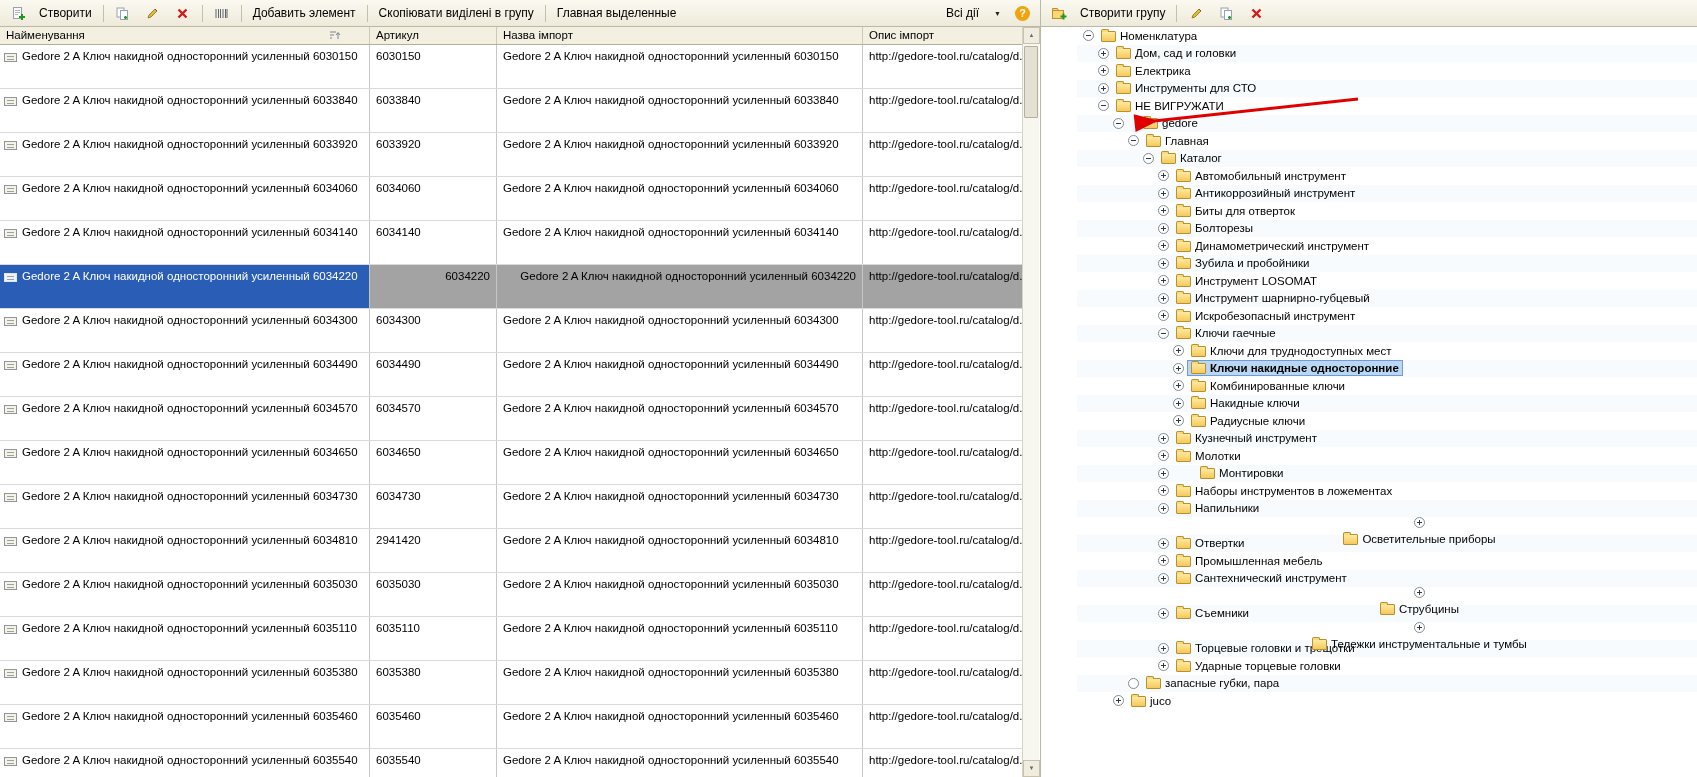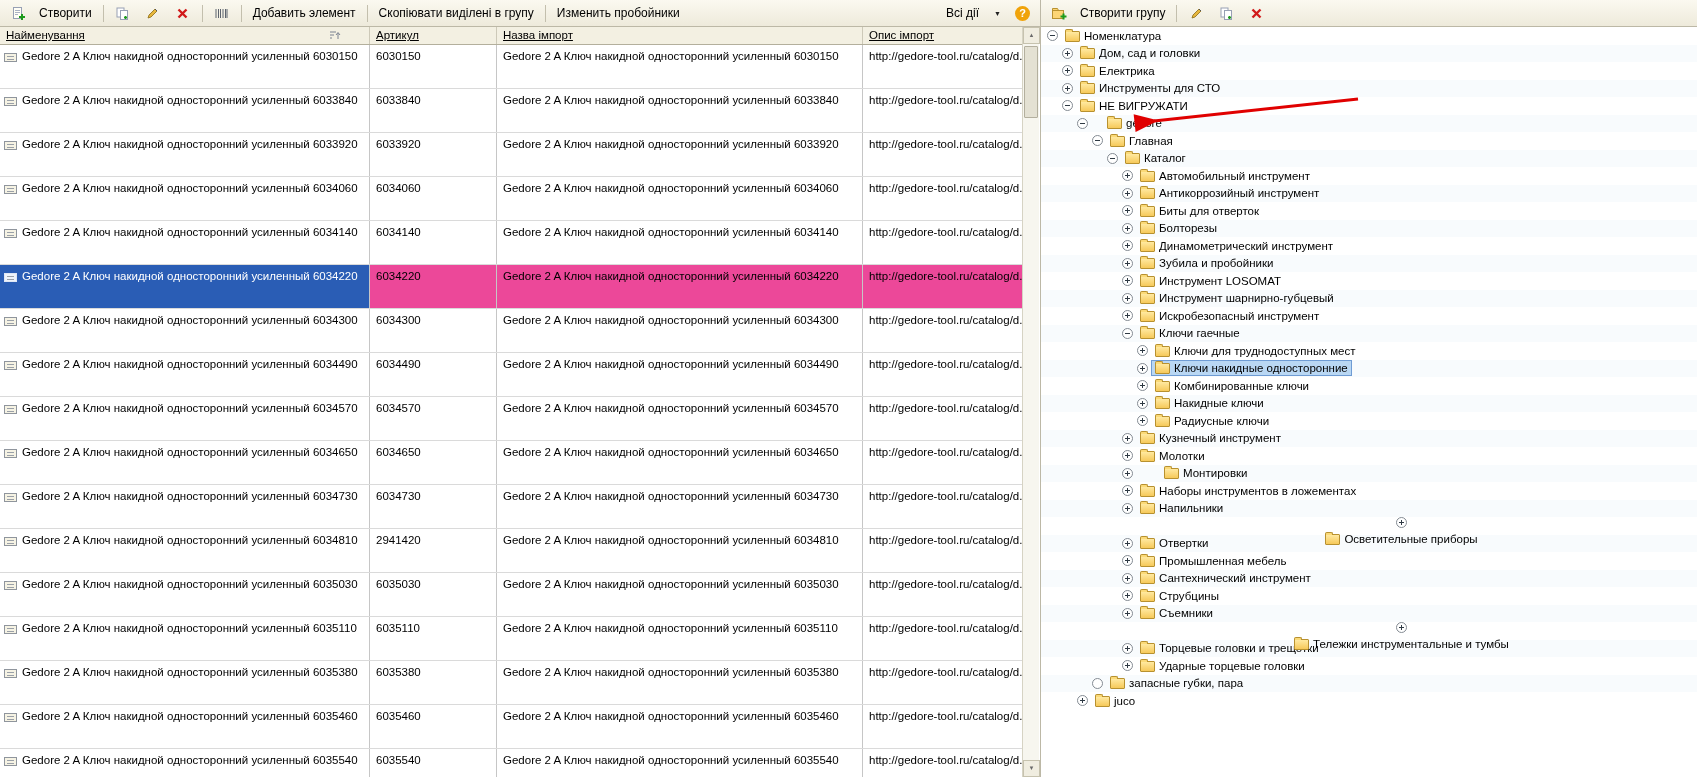--- a/index.html
+++ b/index.html
@@ -24,46 +24,46 @@
   .caret { font-size:7px; margin-left:2px; color:#222; }
   .help {
     width:15px; height:15px; border-radius:50%; background:#f0a30a; color:#fff;
     font-weight:bold; font-size:11px; line-height:15px; text-align:center; flex:none;
   }
   
   .thead {
     position:absolute; left:0; top:27px; width:1022px; height:18px;
     background:#f3f0e2; border-bottom:1px solid #b3af9c; display:flex; font-size:11.5px;
   }
-  .th { padding:2px 6px; border-right:1px solid #cdc9b8; position:relative; overflow:hidden;text-decoration:underline; }
+  .th { padding:2px 6px; border-right:1px solid #cdc9b8; position:relative; overflow:hidden; }
   .th-name { width:370px; }
   .th-art  { width:127px; }
   .th-imp  { width:366px; }
   .th-desc { width:159px; border-right:none; }
   .sort-ind { position:absolute; right:28px; top:2px; }
   .tbody { position:absolute; left:0; top:45px; width:1022px; height:732px; overflow:hidden; background:#fff; }
   .trow { display:flex; height:44px; border-bottom:1px solid #dadada; background:#fff; }
   .cell { padding:5px 6px 0 6px; border-right:1px solid #c6c6c6; overflow:hidden; white-space:nowrap; font-size:11.5px; }
   .c-name { width:370px; display:flex; align-items:flex-start; gap:5px; padding-left:4px; }
   .c-art  { width:127px; }
   .c-imp  { width:366px; }
   .c-desc { width:159px; border-right:none; }
   .row-icon { width:13px; height:9px; margin-top:3px; border:1px solid #8f959d; background:#f6f3e4; position:relative; flex:none; }
   .row-icon::before { content:''; position:absolute; left:2px; right:2px; top:2px; height:1px; background:#9aa0a8; box-shadow:0 3px 0 #9aa0a8; }
   .trow.sel .c-name { background:#2a5db5; color:#fff; }
   .trow.sel .row-icon { background:#eef3fb; border-color:#dfe7f5; }
-  .trow.sel .c-art, .trow.sel .c-imp, .trow.sel .c-desc { background:#ec4899; }
+  .trow.sel .c-art, .trow.sel .c-imp, .trow.sel .c-desc { background:#a3a3a3;text-align:right; }
   
   .vscroll { position:absolute; left:1022px; top:27px; width:17px; height:750px; background:#f7f6ef; border-left:1px solid #d6d3c4; }
   .sb-btn { position:absolute; left:0; width:17px; height:17px; background:#f0ede0; border:1px solid #c6c2ae; font-size:6px; color:#6a6a6a; text-align:center; line-height:15px; }
   .sb-up { top:0; } .sb-down { bottom:0; }
   .sb-thumb { position:absolute; left:1px; top:19px; width:14px; height:72px; background:#e4e1d3; border:1px solid #b3af9e; border-radius:1px; }
   
   .tree { position:absolute; left:1040px; top:27px; width:657px; height:750px; background:#fff; border-left:1px solid #bcb8a6; overflow:hidden; }
-  .titem { height:17.5px; display:flex; align-items:center; gap:4px; padding-right:16px; }
+  .titem { height:17.5px; display:flex; align-items:center; gap:4px; padding-right:16px;margin-left:36px; }
   .titem:nth-child(even) { background:#f8fbfd; }
   .expander { width:11px; height:11px; border:1px solid #848b93; border-radius:50%; background:#fff; position:relative; flex:none; }
   .exp-minus::before { content:''; position:absolute; left:2px; right:2px; top:4px; height:1px; background:#2f3a44; }
   .exp-plus::before  { content:''; position:absolute; left:2px; right:2px; top:4px; height:1px; background:#2f3a44; }
   .exp-plus::after   { content:''; position:absolute; top:2px; bottom:2px; left:4px; width:1px; background:#2f3a44; }
   .node { display:flex; align-items:center; gap:4px; padding:1px 3px; }
   .titem.sel .node { background:#b9d7f3; box-shadow:0 0 0 1px #6f9cd4; }
   .folder { width:15px; height:11px; background:linear-gradient(#ffe9a0,#f6c95a); border:1px solid #b8912f; border-radius:1px; position:relative; flex:none; margin-top:1px; }
   .folder::before { content:''; position:absolute; top:-3px; left:-1px; width:6px; height:2px; background:#fbda78; border:1px solid #b8912f; border-bottom:none; border-radius:2px 2px 0 0; }
   .tlabel { white-space:nowrap; font-size:11.5px; }
@@ -120,21 +120,21 @@
   <span class="tsep"></span>
   <div class="tbtn">
     <span>Добавить элемент</span>
   </div>
   <span class="tsep"></span>
   <div class="tbtn">
     <span>Скопіювати виділені в групу</span>
   </div>
   <span class="tsep"></span>
   <div class="tbtn">
-    <span>Изменить пробойники</span>
+    <span>Главная выделенные</span>
   </div>
   <span class="spacer"></span>
   <div class="tbtn">
     <span>Всі дії</span>
     <span class="caret">▼</span>
   </div>
   <div class="tbtn">
     <span class="help">?</span>
   </div>
 </div>
@@ -487,21 +487,21 @@
       <span class="tlabel">Ключи гаечные</span>
     </span>
   </div>
     <div class="titem" style="padding-left: 96px;">
     <span class="expander exp-plus"></span>
     <span class="node">
       <span class="folder"></span>
       <span class="tlabel">Ключи для труднодоступных мест</span>
     </span>
   </div>
-    <div class="titem sel" style="padding-left: 96px;">
+    <div class="titem sel" style="padding-left: 96px; font-weight: bold;">
     <span class="expander exp-plus"></span>
     <span class="node">
       <span class="folder"></span>
       <span class="tlabel">Ключи накидные односторонние</span>
     </span>
   </div>
     <div class="titem" style="padding-left: 96px;">
     <span class="expander exp-plus"></span>
     <span class="node">
       <span class="folder"></span>
@@ -578,21 +578,21 @@
       <span class="tlabel">Промышленная мебель</span>
     </span>
   </div>
     <div class="titem" style="padding-left: 81px;">
     <span class="expander exp-plus"></span>
     <span class="node">
       <span class="folder"></span>
       <span class="tlabel">Сантехнический инструмент</span>
     </span>
   </div>
-    <div class="titem" style="padding-left: 81px;">
+    <div class="titem" style="padding-left: 81px; flex-direction: column;">
     <span class="expander exp-plus"></span>
     <span class="node">
       <span class="folder"></span>
       <span class="tlabel">Струбцины</span>
     </span>
   </div>
     <div class="titem" style="padding-left: 81px;">
     <span class="expander exp-plus"></span>
     <span class="node">
       <span class="folder"></span>

